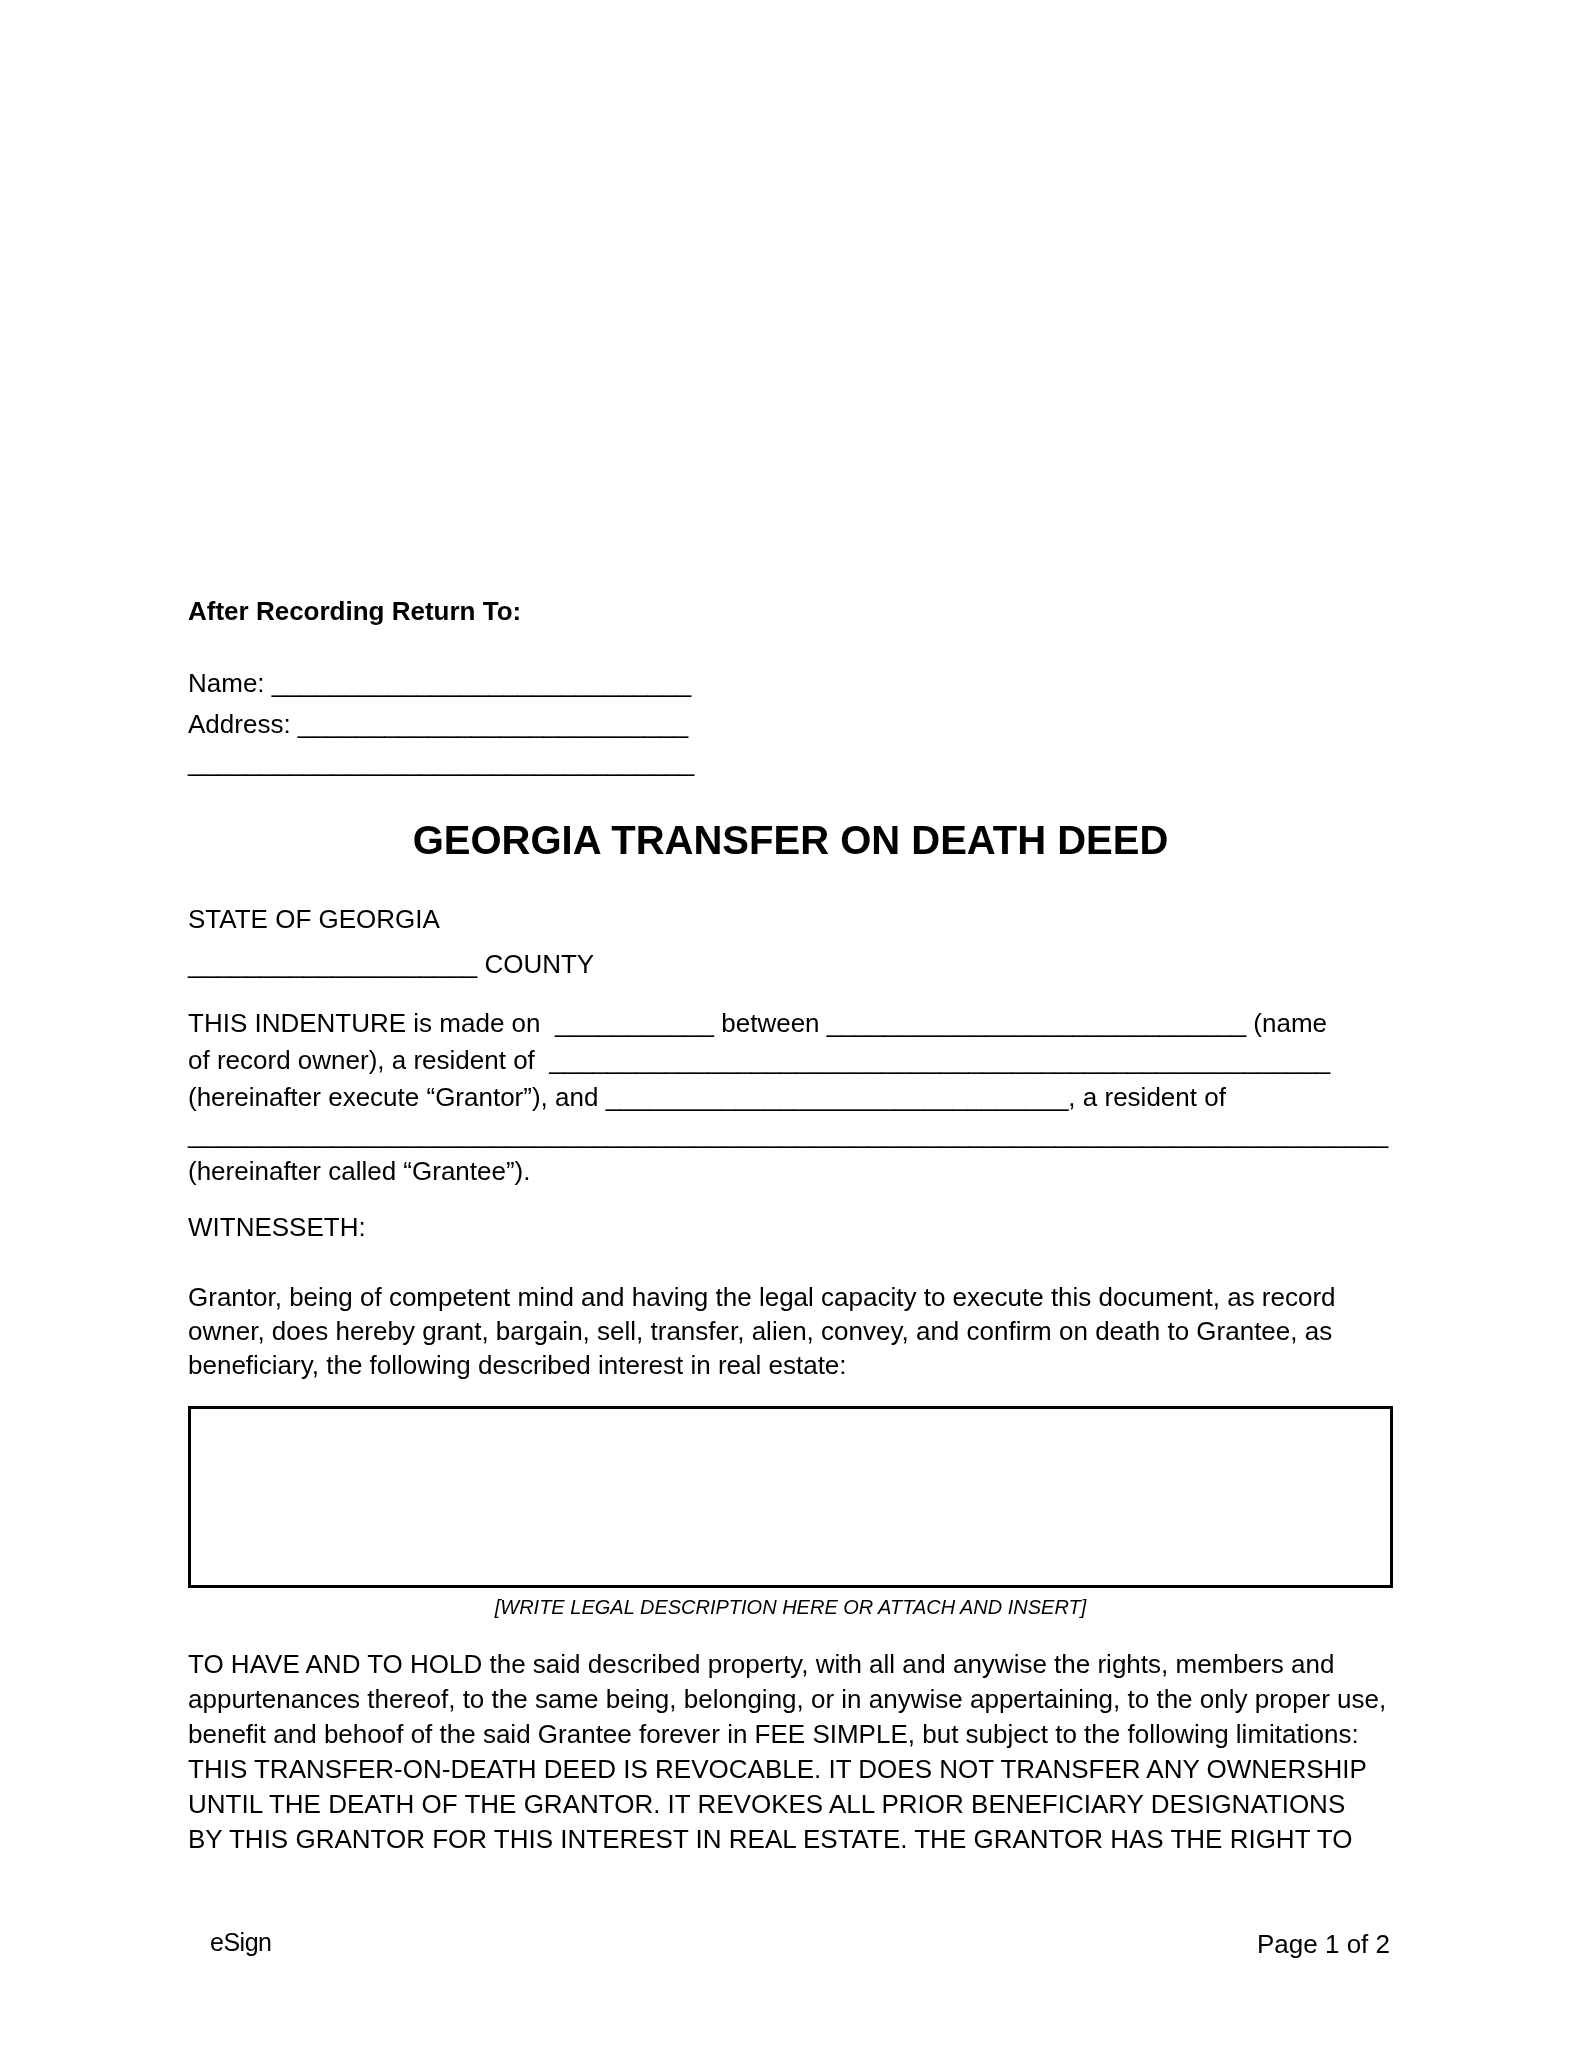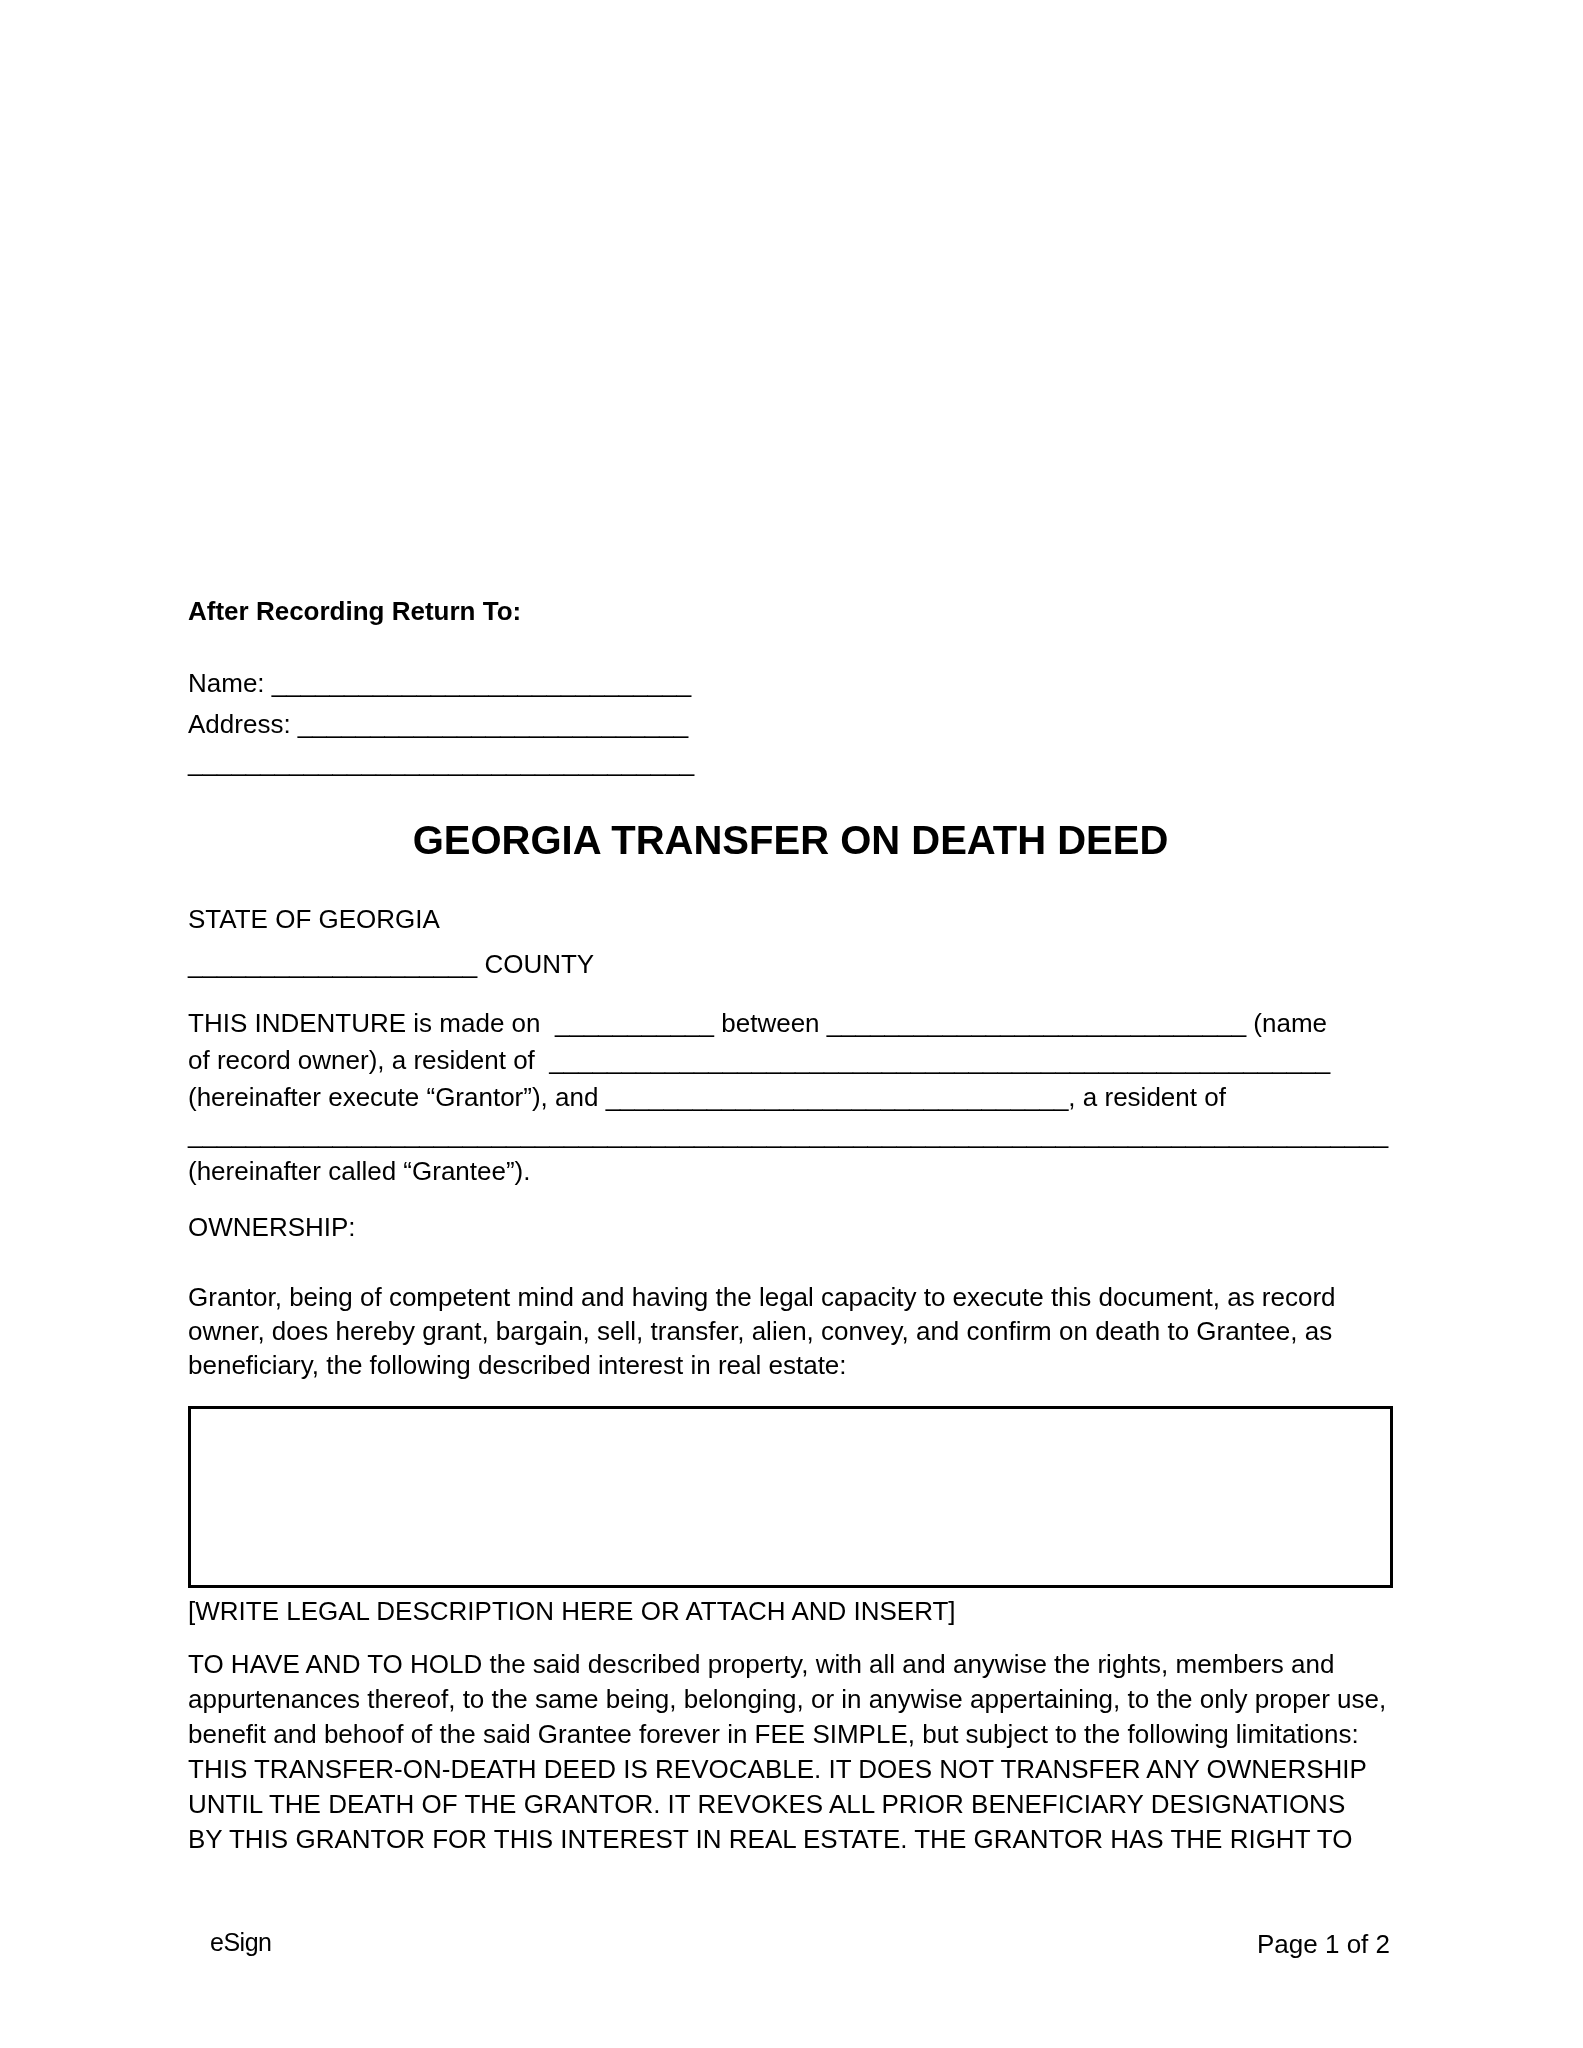--- a/index.html
+++ b/index.html
@@ -41,22 +41,23 @@
     height: 176px;
     border: 3px solid #000000;
     background: #ffffff;
     box-sizing: content-box;
   }
   .caption {
     position: absolute;
     left: 188px;
     top: 1596px;
     width: 1205px;
-    text-align: left;
-    font-size: 26px;
+    text-align: center;
+    font-size: 20px;
+    font-style: italic;
     white-space: pre;
   }
   .brand {
     position: absolute;
     left: 210px;
     top: 1928px;
     font-size: 25px;
     font-weight: normal;
     letter-spacing: -0.5px;
     white-space: pre;
@@ -89,21 +90,21 @@
   <div class="abs txt" style="top:947px">____________________ COUNTY</div>
 
   <div class="abs para lh37" style="top:1005px">
     <span class="txt">THIS INDENTURE is made on  ___________ between _____________________________ (name</span>
     <span class="txt">of record owner), a resident of  ______________________________________________________</span>
     <span class="txt">(hereinafter execute “Grantor”), and ________________________________, a resident of</span>
     <span class="txt">___________________________________________________________________________________</span>
     <span class="txt">(hereinafter called “Grantee”).</span>
   </div>
 
-  <div class="abs txt" style="top:1210px">OWNERSHIP:</div>
+  <div class="abs txt" style="top:1210px">WITNESSETH:</div>
 
   <div class="abs para lh34" style="top:1280px">
     <span class="txt">Grantor, being of competent mind and having the legal capacity to execute this document, as record</span>
     <span class="txt">owner, does hereby grant, bargain, sell, transfer, alien, convey, and confirm on death to Grantee, as</span>
     <span class="txt">beneficiary, the following described interest in real estate:</span>
   </div>
 
   <div class="desc-box"></div>
 
   <div class="caption">[WRITE LEGAL DESCRIPTION HERE OR ATTACH AND INSERT]</div>

